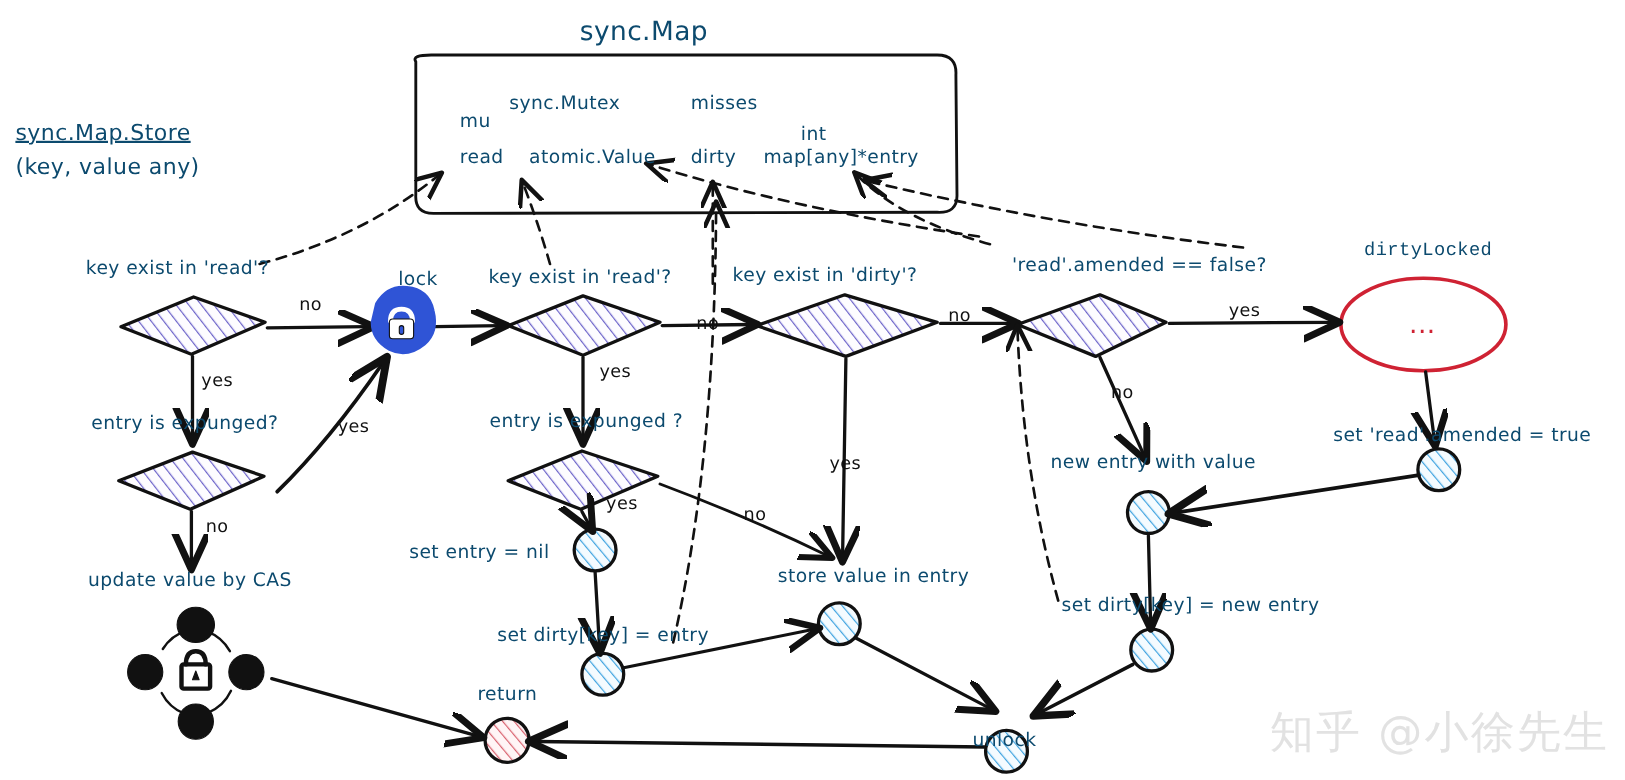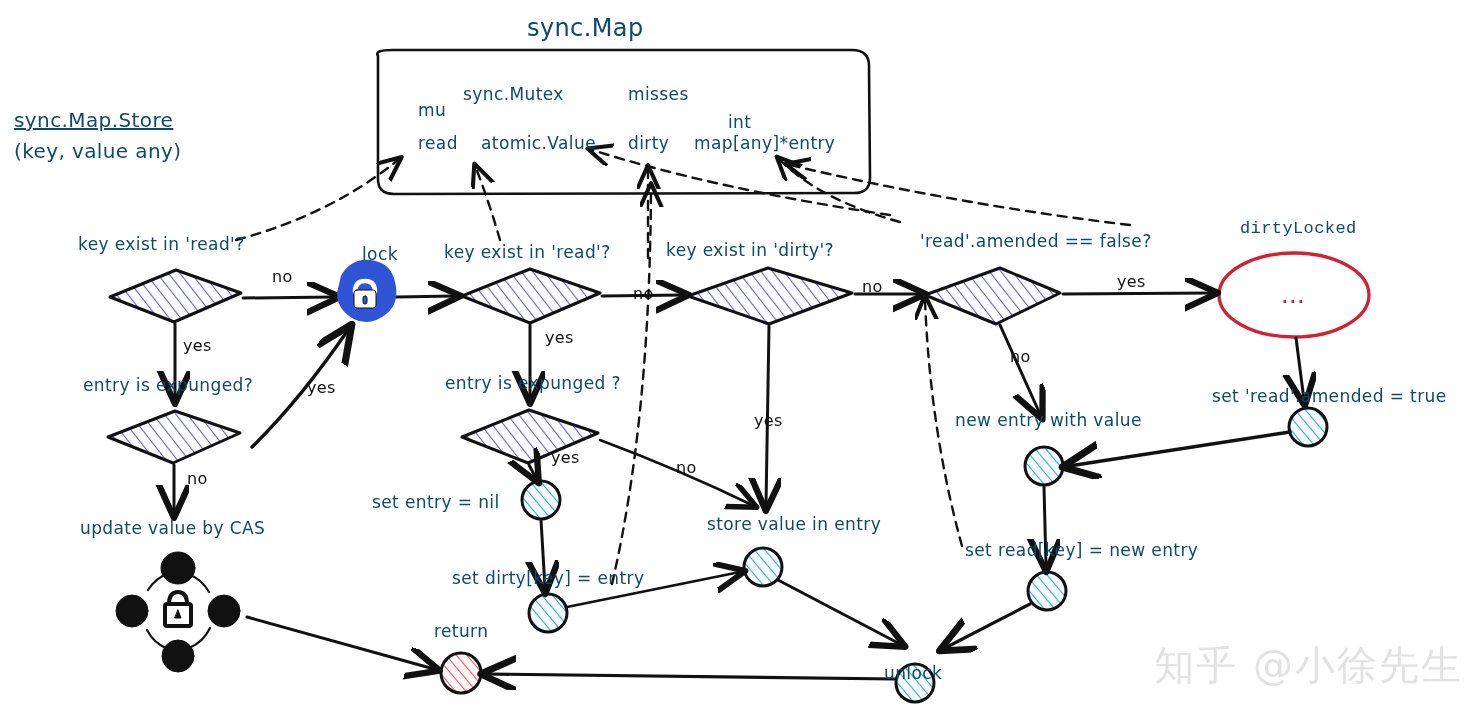--- a/index.html
+++ b/index.html
@@ -197,21 +197,21 @@
   <div class="lbl t19" style="left:80px;top:518px;">update value by CAS</div>
   <div class="lbl t19" style="left:344px;top:244px;margin-left:18px;">lock</div>
   <div class="lbl t19" style="left:444px;top:242px;">key exist in 'read'?</div>
   <div class="lbl t19" style="left:445px;top:373px;">entry is expunged ?</div>
   <div class="lbl t19" style="left:372px;top:492px;">set entry = nil</div>
   <div class="lbl t19" style="left:452px;top:568px;">set dirty[key] = entry</div>
   <div class="lbl t19" style="left:666px;top:240px;">key exist in 'dirty'?</div>
   <div class="lbl t19" style="left:707px;top:514px;">store value in entry</div>
   <div class="lbl t19" style="left:920px;top:231px;">'read'.amended == false?</div>
   <div class="lbl t19" style="left:955px;top:410px;">new entry with value</div>
-  <div class="lbl t19" style="left:965px;top:540px;">set read[key] = new entry</div>
+  <div class="lbl t19" style="left:965px;top:540px;">set dirty[key] = new entry</div>
   <div class="lbl t19" style="left:1240px;top:219px;font-family:Liberation Mono, monospace;">dirtyLocked</div>
   <div class="lbl t26 red-txt" style="left:1281px;top:281px;">...</div>
   <div class="lbl t19" style="left:1212px;top:386px;">set 'read'.amended = true</div>
   <div class="lbl t19" style="left:884px;top:635px;margin-top:28px;">unlock</div>
   <div class="lbl t19" style="left:434px;top:621px;">return</div>
 
   <div class="lbl edge-lbl" style="left:272px;top:267px;">no</div>
   <div class="lbl edge-lbl" style="left:183px;top:336px;">yes</div>
   <div class="lbl edge-lbl" style="left:187px;top:469px;">no</div>
   <div class="lbl edge-lbl" style="left:307px;top:378px;">yes</div>

